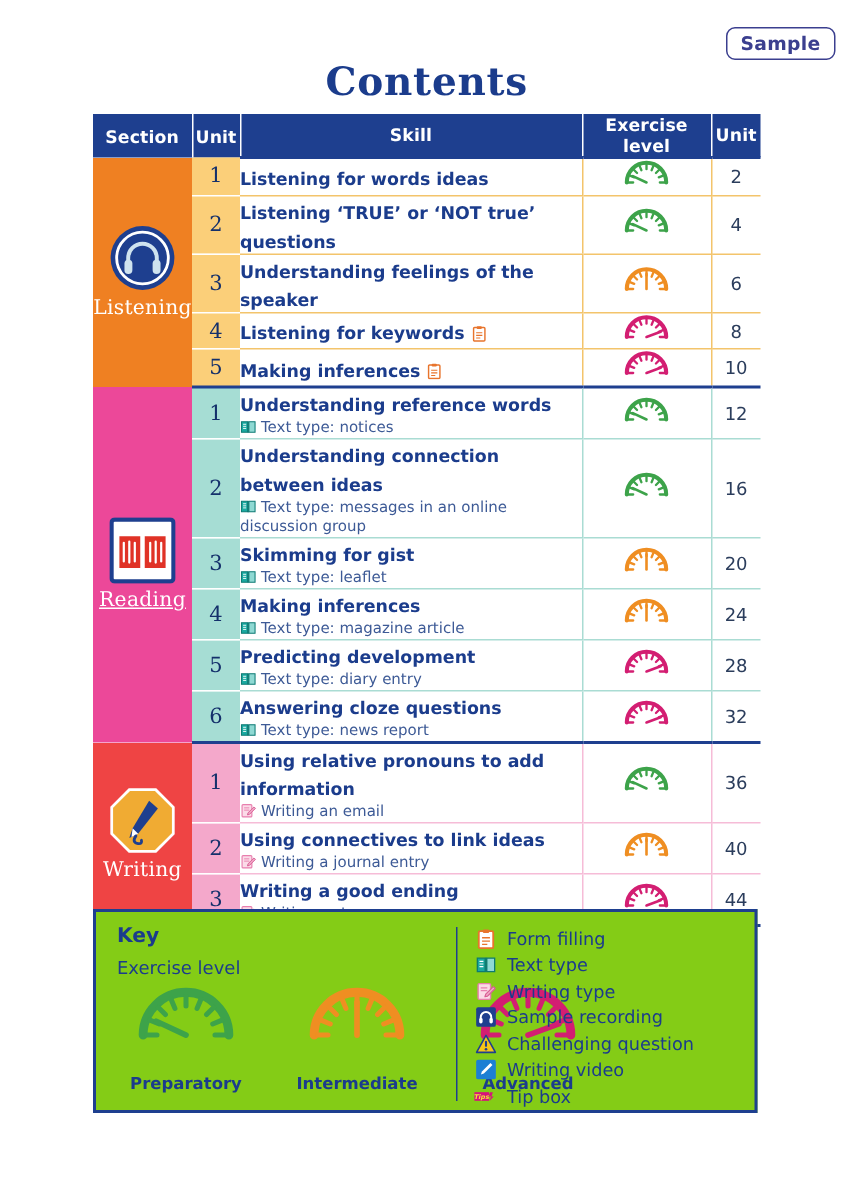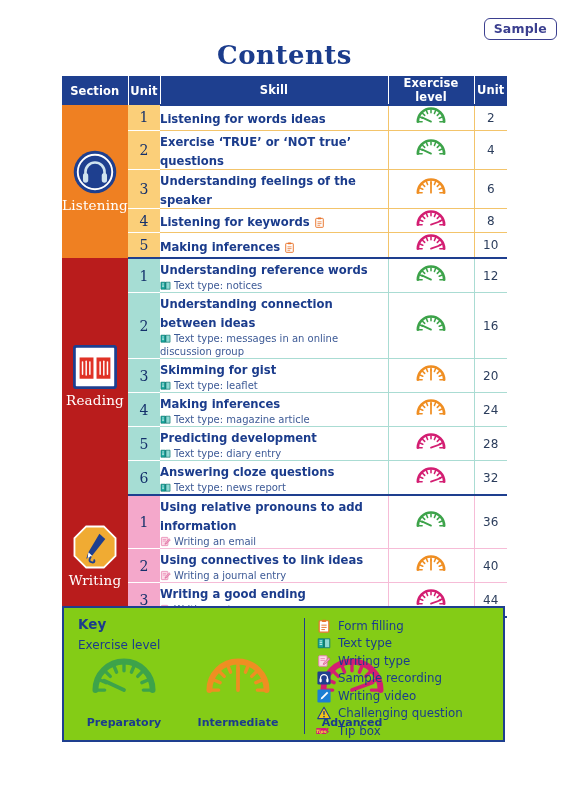--- a/index.html
+++ b/index.html
@@ -83,22 +83,22 @@
   }
   .sec-inner { display: flex; flex-direction: column; align-items: center; justify-content: center; gap: 3px; }
   .sec-name {
     font-family: "DejaVu Serif", "Liberation Serif", serif;
     font-size: 13.5px;
     color: #ffffff;
     letter-spacing: .2px;
   }
 
   .sec-listening { background: #ef8022; }
-  .sec-reading   { background: #b91c1c; }
-  .sec-writing   { background: #b91c1c; }
+  .sec-reading   { background: #ec4899; text-decoration: underline; }
+  .sec-writing   { background: #ef4444; }
 
   
   .unit-cell {
     text-align: center;
     font-family: "DejaVu Serif", "Liberation Serif", serif;
     font-size: 14px;
     color: #14306b;
   }
   .u-listening { background: #fbcf79; }
   .u-reading   { background: #a6ddd4; }
@@ -258,21 +258,21 @@
               <line x1="61.9" y1="17.4" x2="58.8" y2="24.8" stroke="#3da34a" stroke-width="4" stroke-linecap="round"></line>
               <line x1="71.9" y1="24.1" x2="66.3" y2="29.7" stroke="#3da34a" stroke-width="4" stroke-linecap="round"></line>
               <line x1="78.6" y1="34.1" x2="71.2" y2="37.2" stroke="#3da34a" stroke-width="4" stroke-linecap="round"></line>
               <line x1="81.0" y1="46.0" x2="73.0" y2="46.0" stroke="#3da34a" stroke-width="4" stroke-linecap="round"></line>
     <line x1="50" y1="46" x2="26.4" y2="35.0" stroke="#3da34a" stroke-width="4.5" stroke-linecap="round"></line>
   </svg></span></td>
         <td class="page-cell">2</td>
       </tr>
       <tr class="r-listening">
         <td class="unit-cell u-listening">2</td>
-        <td class="skill-cell"><span class="skill-title">Exercise ‘TRUE’ or ‘NOT true’ questions</span></td>
+        <td class="skill-cell"><span class="skill-title">Listening ‘TRUE’ or ‘NOT true’ questions</span></td>
         <td class="level-cell"><span style="display:inline-block;"><svg width="34" height="19.72" viewBox="6 8 88 46">
     <path d="M 16 46 A 34 34 0 0 1 84 46" fill="none" stroke="#3da34a" stroke-width="7" stroke-linecap="round"></path>
     <line x1="19.0" y1="46.0" x2="27.0" y2="46.0" stroke="#3da34a" stroke-width="4" stroke-linecap="round"></line>
               <line x1="21.4" y1="34.1" x2="28.8" y2="37.2" stroke="#3da34a" stroke-width="4" stroke-linecap="round"></line>
               <line x1="28.1" y1="24.1" x2="33.7" y2="29.7" stroke="#3da34a" stroke-width="4" stroke-linecap="round"></line>
               <line x1="38.1" y1="17.4" x2="41.2" y2="24.8" stroke="#3da34a" stroke-width="4" stroke-linecap="round"></line>
               <line x1="50.0" y1="15.0" x2="50.0" y2="23.0" stroke="#3da34a" stroke-width="4" stroke-linecap="round"></line>
               <line x1="61.9" y1="17.4" x2="58.8" y2="24.8" stroke="#3da34a" stroke-width="4" stroke-linecap="round"></line>
               <line x1="71.9" y1="24.1" x2="66.3" y2="29.7" stroke="#3da34a" stroke-width="4" stroke-linecap="round"></line>
               <line x1="78.6" y1="34.1" x2="71.2" y2="37.2" stroke="#3da34a" stroke-width="4" stroke-linecap="round"></line>
@@ -695,35 +695,35 @@
             <path d="M4 9.4 V8.2 a4 4 0 0 1 8 0 V9.4" fill="none" stroke="#fff" stroke-width="1.5"></path>
             <rect x="2.8" y="8.6" width="2.6" height="4.4" rx="1.3" fill="#fff"></rect>
             <rect x="10.6" y="8.6" width="2.6" height="4.4" rx="1.3" fill="#fff"></rect>
           </svg>
         </span>
                  <span>Sample recording</span>
       </div>
       <div class="key-item">
         <span class="key-ic">
           <svg width="14" height="14" viewBox="0 0 16 16">
-            <rect x="0.5" y="0.5" width="15" height="15" rx="1.5" fill="#1c7fd4"></rect>
-            <path d="M11.4 3.1 L12.9 4.6 L6.4 11.1 L4.1 11.9 L4.9 9.6 Z" fill="#ffffff"></path>
-          </svg>
-        </span>
-                 <span>Writing video</span>
-      </div>
-      <div class="key-item">
-        <span class="key-ic">
-          <svg width="14" height="14" viewBox="0 0 16 16">
             <path d="M8 1.4 L15.2 14.4 H0.8 Z" fill="#f5c518" stroke="#1e3f8f" stroke-width="1.2" stroke-linejoin="round"></path>
             <rect x="7.2" y="5.6" width="1.6" height="4.6" rx=".8" fill="#1e3f8f"></rect>
             <circle cx="8" cy="12" r="1" fill="#1e3f8f"></circle>
           </svg>
         </span>
                  <span>Challenging question</span>
+      </div>
+      <div class="key-item">
+        <span class="key-ic">
+          <svg width="14" height="14" viewBox="0 0 16 16">
+            <rect x="0.5" y="0.5" width="15" height="15" rx="1.5" fill="#1c7fd4"></rect>
+            <path d="M11.4 3.1 L12.9 4.6 L6.4 11.1 L4.1 11.9 L4.9 9.6 Z" fill="#ffffff"></path>
+          </svg>
+        </span>
+                 <span>Writing video</span>
       </div>
       <div class="key-item">
         <span class="key-ic">
           <svg width="22.400000000000002" height="14" viewBox="0 0 26 16">
             <rect x="0.5" y="3" width="17" height="10" fill="#d6137c"></rect>
             <text x="9" y="11.4" font-family="DejaVu Sans, sans-serif" font-size="7.5" font-weight="bold" fill="#f5e03a" text-anchor="middle" font-style="italic">Tips</text>
             <path d="M18.6 3 h3.2 l-1.6 5 h2.6 l-4.6 5 l1.4 -5 h-2.6 Z" fill="#d6137c"></path>
           </svg>
         </span>
                  <span>Tip box</span>

